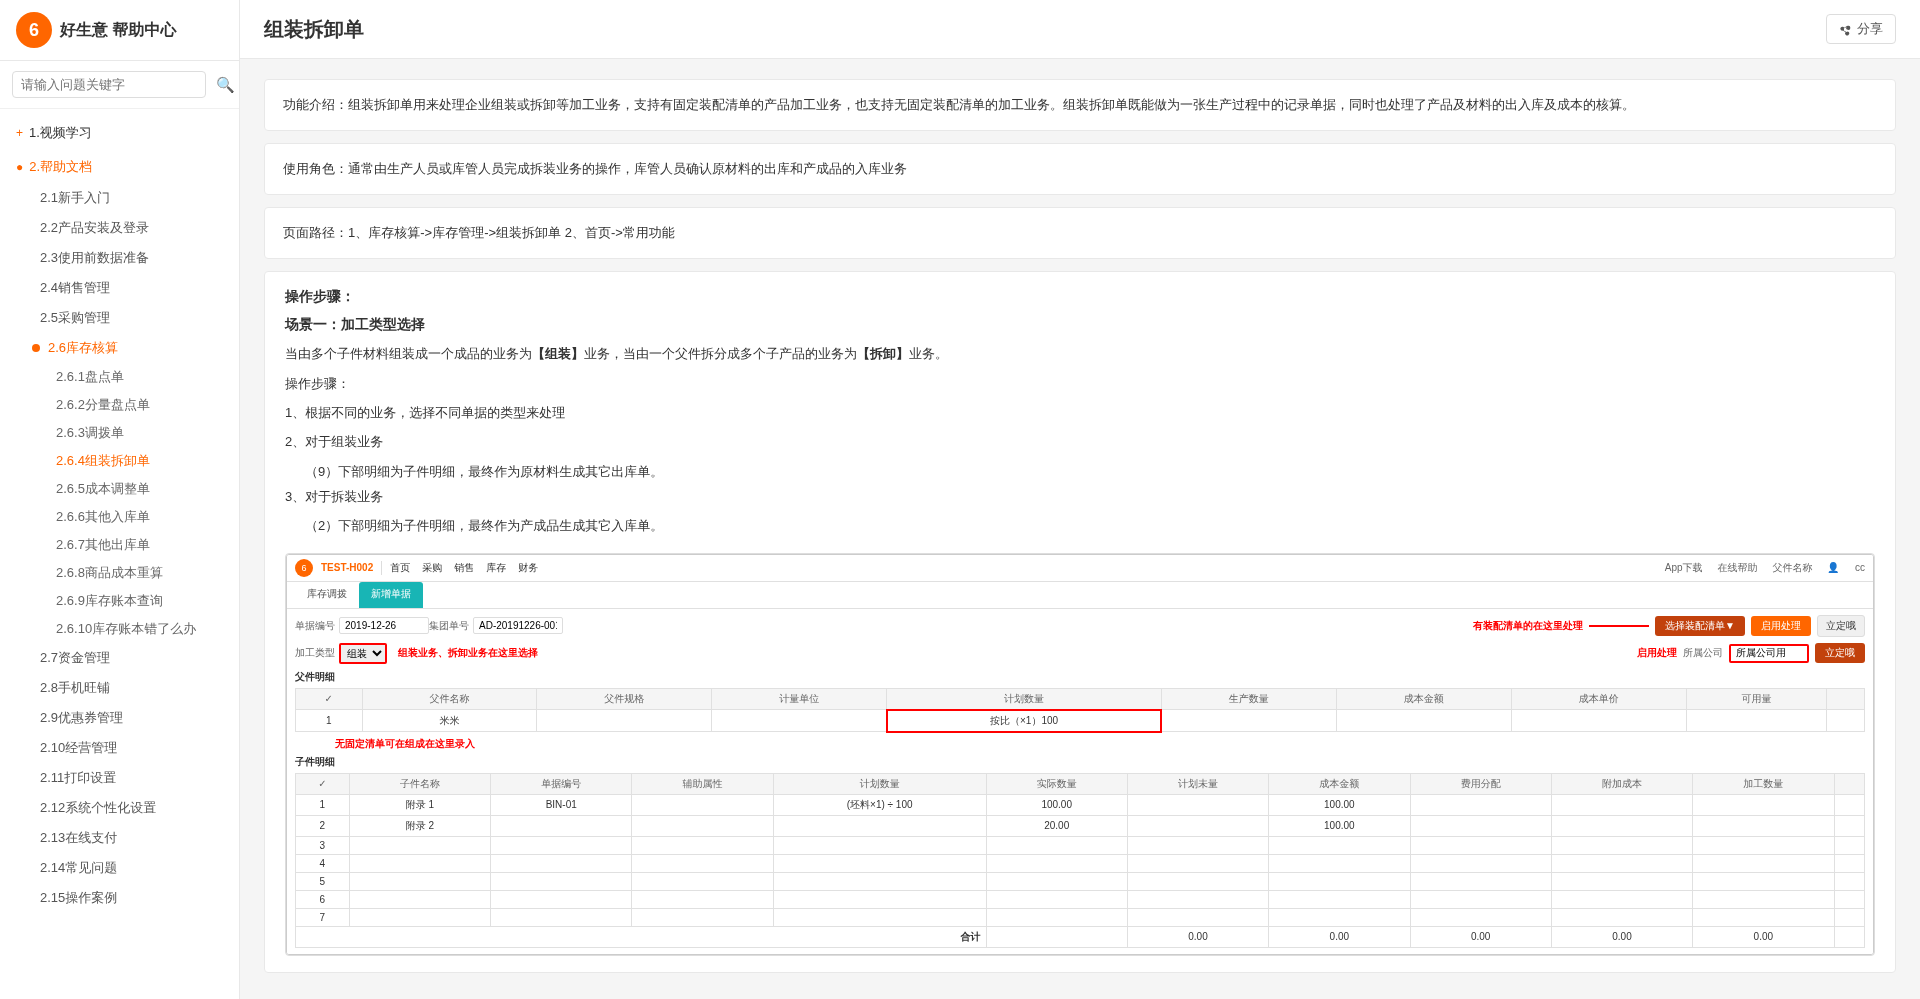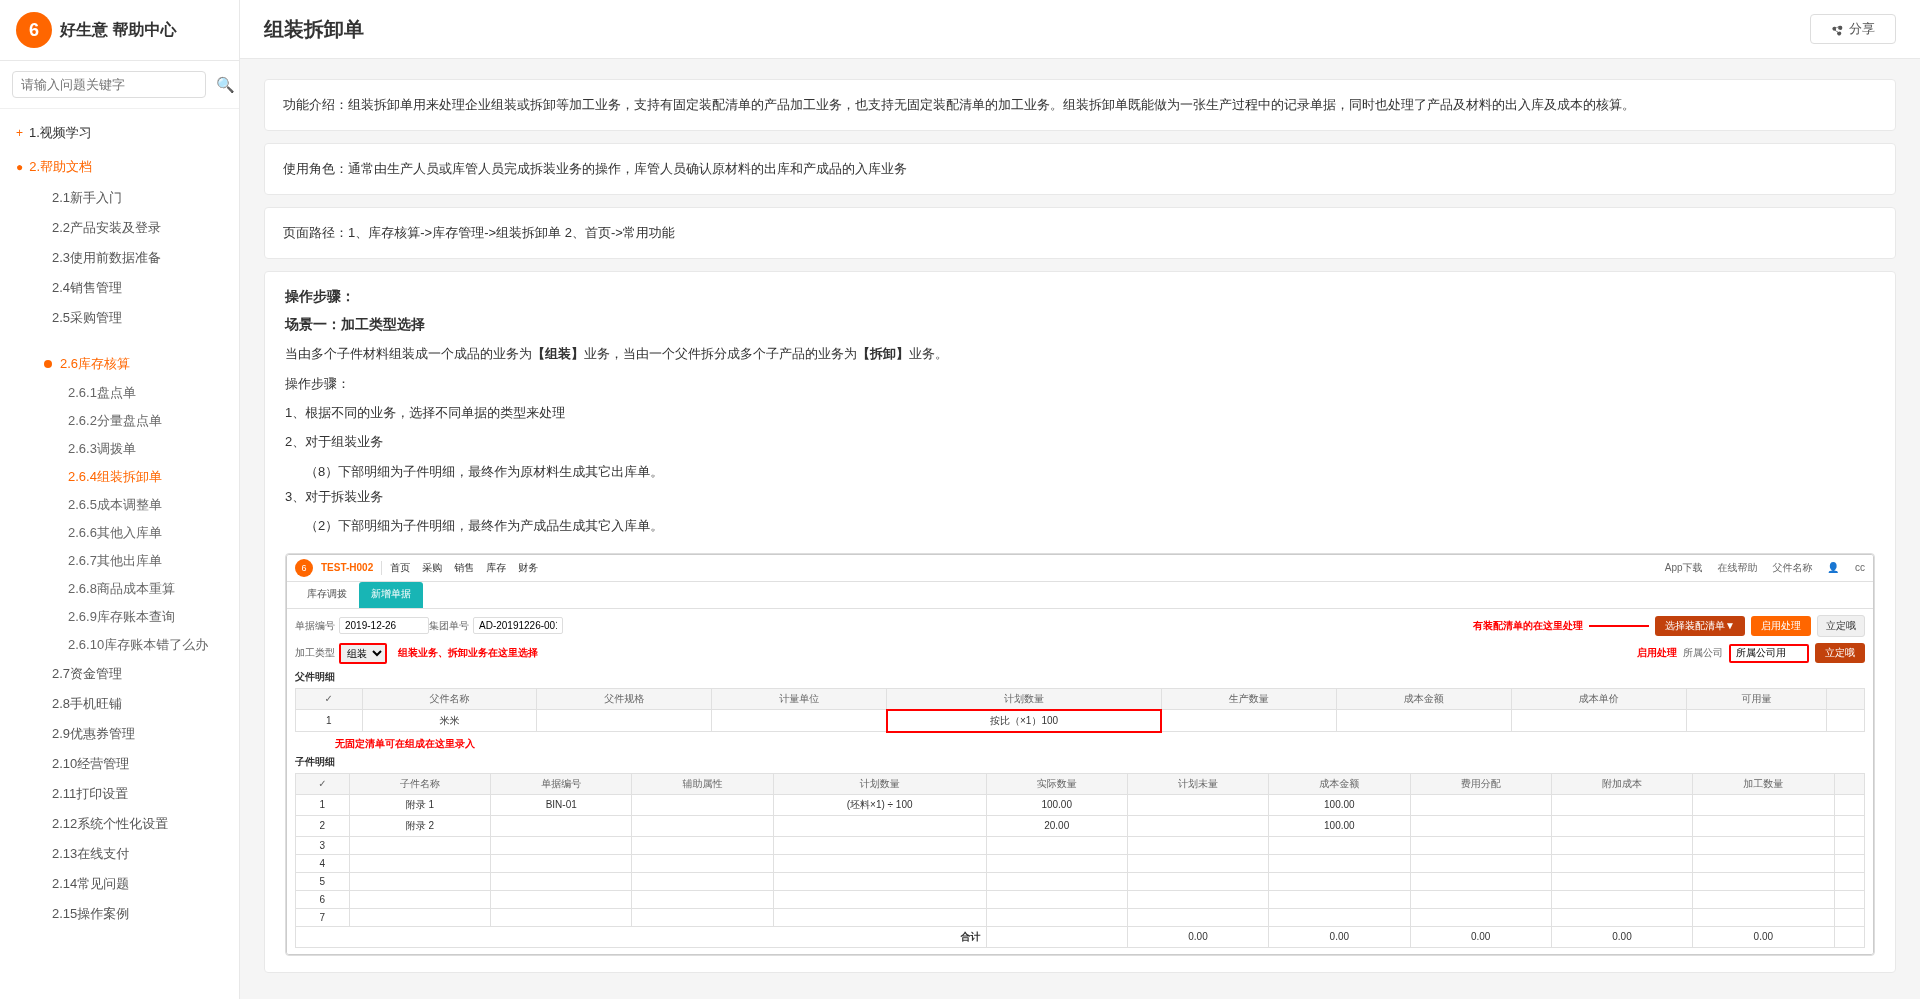--- a/index.html
+++ b/index.html
@@ -84,38 +84,37 @@
       user-select: none;
     }
     .nav-group-title .icon {
       margin-right: 6px;
       font-size: 12px;
       color: #f60;
     }
     .nav-group-title.active-group { color: #f60; }
     .nav-group-title.active-group .icon { color: #f60; }
     .nav-sub {
-      padding-left: 16px;
+      padding-left: 4px;
     }
     .nav-sub-item {
       padding: 6px 16px 6px 36px;
       font-size: 13px;
       color: #555;
       cursor: pointer;
       display: block;
     }
     .nav-sub-group { }
     .nav-sub-group-title {
       display: flex;
       align-items: center;
       padding: 6px 16px 6px 28px;
       font-size: 13px;
       color: #555;
       cursor: pointer;
-      margin-top: 16px;
     }
     .nav-sub-group-title.active-parent { color: #f60; }
     .nav-sub-group-title .dot {
       width: 8px;
       height: 8px;
       border-radius: 50%;
       background: #f60;
       margin-right: 8px;
       display: inline-block;
     }
@@ -150,21 +149,21 @@
       font-size: 20px;
       font-weight: bold;
       color: #333;
     }
     .share-btn {
       display: flex;
       align-items: center;
       gap: 5px;
       border: 1px solid #ddd;
       border-radius: 4px;
-      padding: 5px 20px;
+      padding: 5px 12px;
       background: #fff;
       cursor: pointer;
       font-size: 13px;
       color: #555;
     }
     .main-content {
       flex: 1;
       overflow-y: auto;
       padding: 20px 24px;
     }
@@ -440,21 +439,21 @@
     <div class="steps-area">
       <h3>操作步骤：</h3>
       <div class="scene-title">场景一：加工类型选择</div>
       <p class="step-desc">
         当由多个子件材料组装成一个成品的业务为<strong>【组装】</strong>业务，当由一个父件拆分成多个子产品的业务为<strong>【拆卸】</strong>业务。
       </p>
       <p class="step-desc">操作步骤：</p>
       <p class="step-desc">1、根据不同的业务，选择不同单据的类型来处理</p>
       <p class="step-desc">2、对于组装业务</p>
       <div class="sub-step">
-        <p>（8）下部明细为子件明细，最终作为原材料生成其它出库单。</p>
+        <p>（9）下部明细为子件明细，最终作为原材料生成其它出库单。</p>
       </div>
       <p class="step-desc">3、对于拆装业务</p>
       <div class="sub-step">
         <p>（2）下部明细为子件明细，最终作为产成品生成其它入库单。</p>
       </div>
 
       <div class="screenshot-wrapper rel-wrapper">
         <div class="app-screenshot" style="position:relative;">
 
           <div class="app-topbar">

